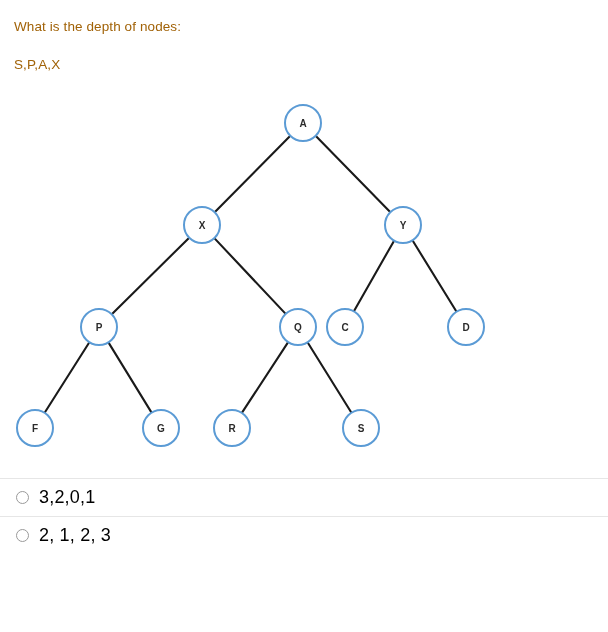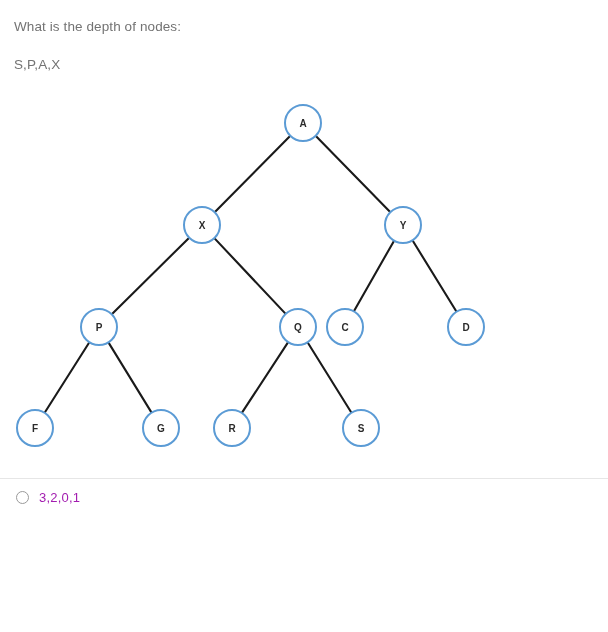--- a/index.html
+++ b/index.html
@@ -14,21 +14,21 @@
     color: #2d3b45;
     overflow: hidden;
     position: relative;
   }
   .question-block {
     padding: 18px 14px 0 14px;
   }
   .question-line {
     font-size: 13.5px;
     line-height: 18px;
-    color: #737373;
+    color: #a16207;
     margin: 0 0 20px 0;
     letter-spacing: 0.1px;
   }
   .question-line.second {
     margin-bottom: 17px;
   }
   .diagram-wrap {
     position: relative;
     width: 608px;
     height: 385px;
@@ -74,22 +74,22 @@
   .radio {
     width: 11px;
     height: 11px;
     border: 1px solid #9a9a9a;
     border-radius: 50%;
     background: #ffffff;
     flex: 0 0 auto;
     margin-right: 10px;
   }
   .option-label {
-    font-size: 13px;
-    color: #a21caf;
+    font-size: 18px;
+    color: #000000;
     letter-spacing: 0.2px;
   }
 </style>
 </head>
 <body>
 
 <div class="question-block">
   <p class="question-line">What is the depth of nodes:</p>
   <p class="question-line second">S,P,A,X</p>
 </div>
@@ -155,13 +155,17 @@
         </g>
       </g>
   </svg>
 </div>
 
 <div class="options">
   <div class="option-row">
     <span class="radio"></span>
     <span class="option-label">3,2,0,1</span>
   </div>
+  <div class="option-row">
+    <span class="radio"></span>
+    <span class="option-label">2, 1, 2, 3</span>
+  </div>
 </div>
 
 </body></html>

